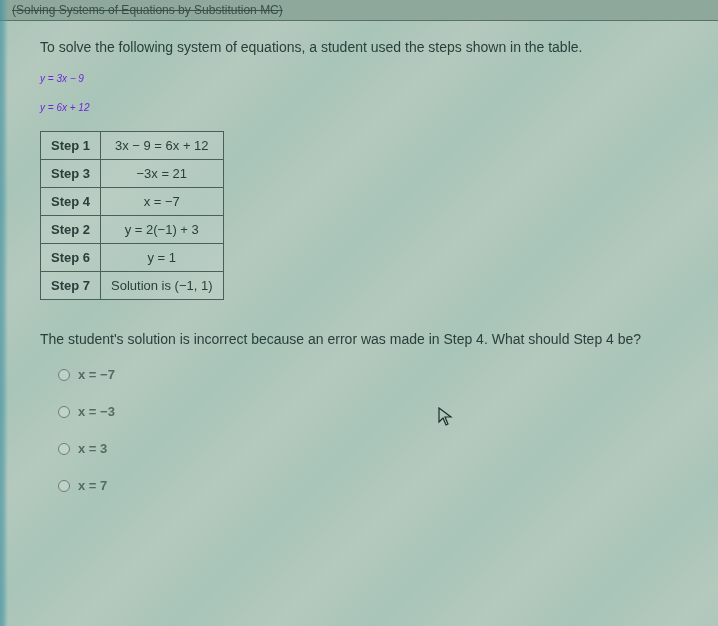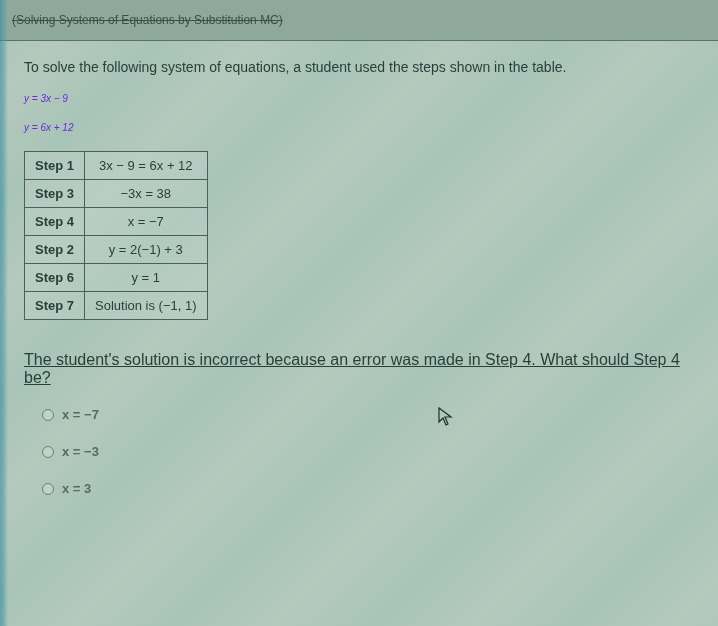--- a/index.html
+++ b/index.html
@@ -15,28 +15,28 @@
       height: 626px;
       position: relative;
       overflow: hidden;
       color: #2a3f3a;
     }
     .page {
       padding: 0;
     }
     .top-bar {
       background: #8fa89c;
-      padding: 13px 12px;
+      padding: 3px 12px;
       border-bottom: 1px solid #5a6f68;
       font-size: 12px;
       color: #3a4f48;
       text-decoration: line-through;
     }
     .content {
-      padding: 18px 24px 10px 24px;
+      padding: 18px 24px 10px 40px;
     }
     .intro {
       font-size: 14px;
       color: #2a3f3a;
       margin-bottom: 18px;
     }
     .equation {
       font-size: 10px;
       color: #6d28d9;
       margin-bottom: 18px;
@@ -56,25 +56,24 @@
     }
     table.steps td.step-label {
       font-weight: bold;
       white-space: nowrap;
     }
     table.steps td.step-value {
       text-align: center;
       min-width: 120px;
     }
     .question {
-      font-size: 16px;
+      font-size: 14px;
       color: #2a3f3a;
       margin-top: 12px;
       margin-bottom: 20px;
-      text-decoration: underline;
     }
     .options {
       padding-left: 18px;
     }
     .option {
       display: flex;
       align-items: center;
       margin-bottom: 22px;
       font-size: 13px;
       color: #556b63;
@@ -122,21 +121,21 @@
     <p class="equation">y = 6x + 12</p>
 
     <table class="steps">
       <tbody>
           <tr>
         <td class="step-label">Step 1</td>
         <td class="step-value">3x − 9 = 6x + 12</td>
       </tr>
       <tr>
         <td class="step-label">Step 3</td>
-        <td class="step-value">−3x = 38</td>
+        <td class="step-value">−3x = 21</td>
       </tr>
       <tr>
         <td class="step-label">Step 4</td>
         <td class="step-value">x = −7</td>
       </tr>
       <tr>
         <td class="step-label">Step 2</td>
         <td class="step-value">y = 2(−1) + 3</td>
       </tr>
       <tr>
@@ -158,20 +157,24 @@
         <span>x = −7</span>
       </div>
       <div class="option">
         <span class="radio"></span>
         <span>x = −3</span>
       </div>
       <div class="option">
         <span class="radio"></span>
         <span>x = 3</span>
       </div>
+      <div class="option">
+        <span class="radio"></span>
+        <span>x = 7</span>
+      </div>
     </div>
   </div>
 </div>
 
 <div class="cursor">
   <svg width="16" height="20" viewBox="0 0 16 20">
     <path d="M1 1 L1 15 L5 11 L8 18 L10 17 L7 10 L13 10 Z" fill="none" stroke="#1a2f28" stroke-width="1.2"></path>
   </svg>
 </div>
 

